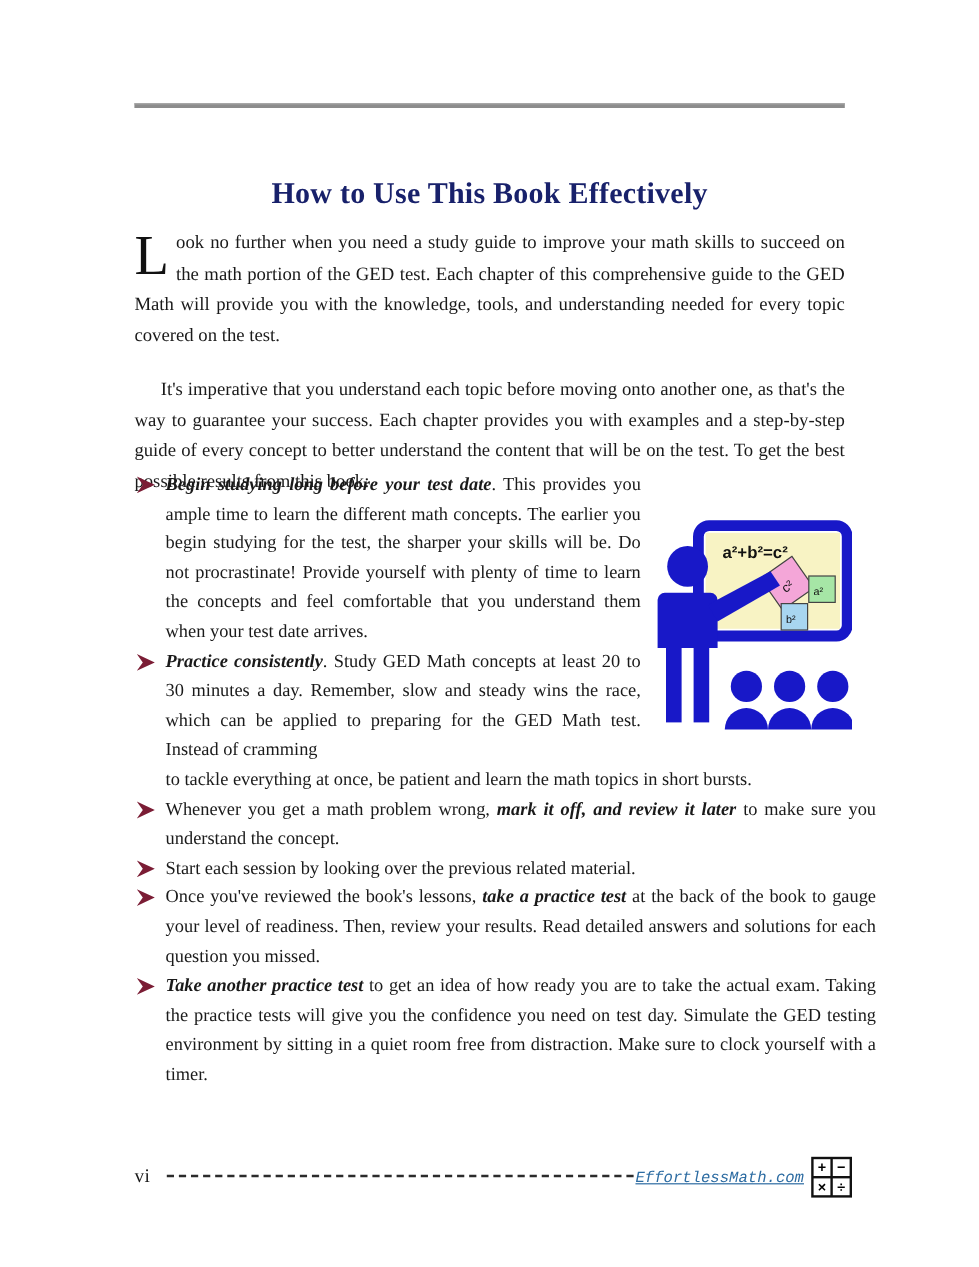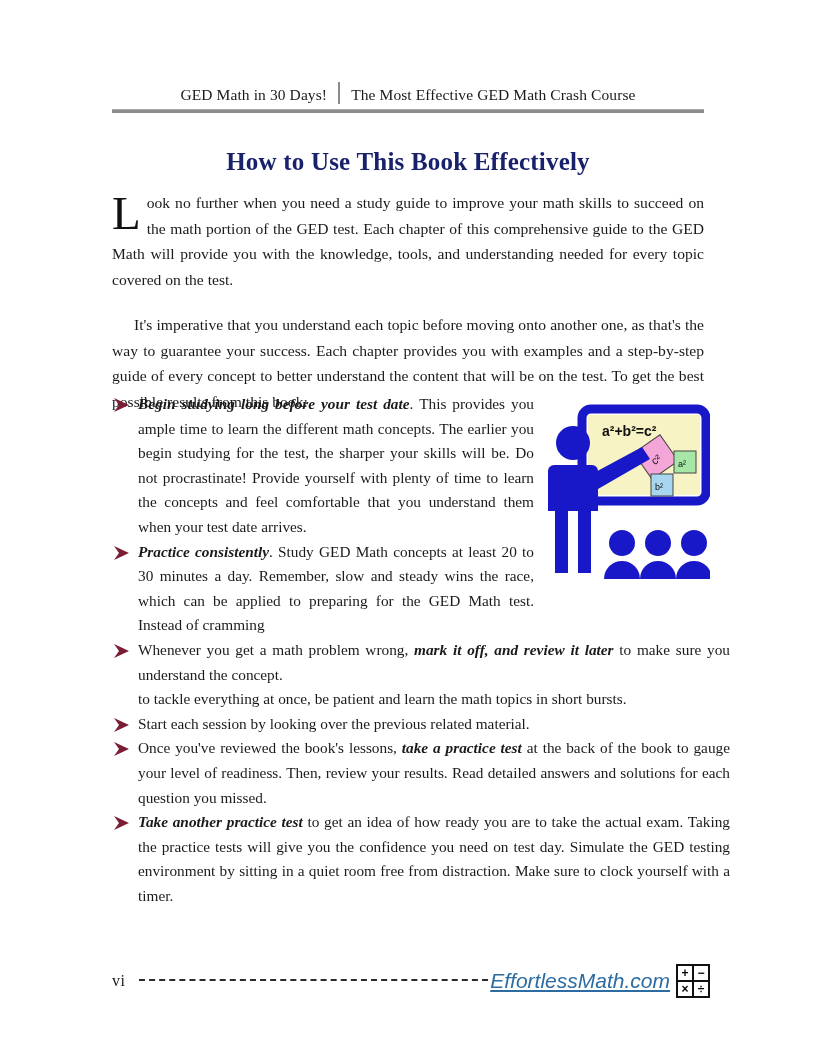--- a/index.html
+++ b/index.html
@@ -105,21 +105,21 @@
   }
   .para.second {
     margin-top: 20px;
     text-indent: 22px;
   }
 
   
   .figure {
     position: absolute;
     left: 546px;
-    top: 403px;
+    top: 432px;
     width: 164px;
     height: 196px;
   }
 
   
   .bullets {
     position: absolute;
     left: 112px;
     top: 392px;
     width: 592px;
@@ -160,27 +160,27 @@
     padding-right: 14px;
     letter-spacing: .5px;
   }
   .dashline {
     flex: 1;
     height: 1px;
     border-bottom: 2px dashed #2b2b2b;
     margin-bottom: 4px;
   }
   .sitelink {
-    font-size: 21px;
+    font-size: 13px;
     font-style: italic;
     color: #2d6ca2;
     text-decoration: underline;
     white-space: nowrap;
     padding: 0 6px 0 2px;
-    font-family: Liberation Sans, sans-serif;
+    font-family: Liberation Mono, monospace;
   }
   .calc-icon {
     width: 34px;
     height: 34px;
     background: #111;
     display: grid;
     grid-template-columns: 1fr 1fr;
     grid-template-rows: 1fr 1fr;
     gap: 2px;
     padding: 2px;
@@ -198,25 +198,20 @@
     justify-content: center;
     font-family: "Liberation Sans", sans-serif;
   }
 </style>
 </head>
 <body>
 
 <div class="page">
 
   <div class="header">
-    <div class="header-row">
-      <div class="hdr-left">GED Math in 30 Days!</div>
-      <div class="hdr-sep"></div>
-      <div class="hdr-right">The Most Effective GED Math Crash Course</div>
-    </div>
     <div class="header-rule"></div>
   </div>
 
   <div class="title">How to Use This Book Effectively</div>
 
   <div class="body-area">
     <p class="para first"><span class="dropcap">L</span><span>ook no further when you need a study guide to improve your math skills to succeed on the math portion of the GED test. Each chapter of this comprehensive guide to the GED Math will provide you with the knowledge, tools, and understanding needed for every topic covered on the test.</span></p>
     <p class="para second">It's imperative that you understand each topic before moving onto another one, as that's the way to guarantee your success. Each chapter provides you with examples and a step-by-step guide of every concept to better understand the content that will be on the test. To get the best possible results from this book:</p>
   </div>
 
@@ -268,31 +263,31 @@
 
     <div class="bullet narrow">
       <span class="arrow">
         <svg width="17" height="16" viewBox="0 0 17 16">
             <path d="M1 1 L16 8 L1 15 L6 8 Z" fill="#7b1d35"></path>
           </svg>
       </span>
       <b>Practice consistently</b><span>. Study GED Math concepts at least 20 to 30 minutes a day. Remember, slow and steady wins the race, which can be applied to preparing for the GED Math test. Instead of cramming</span>
     </div>
 
-    <div class="bullet wide">
-      <span class="arrow">
-        <svg width="17" height="16" viewBox="0 0 17 16">
-            <path d="M1 1 L16 8 L1 15 L6 8 Z" fill="#7b1d35"></path>
-          </svg>
-      </span>
-      <span>Whenever you get a math problem wrong, </span><b>mark it off, and review it later</b><span> to make sure you understand the concept.</span>
-    </div>
-
     <div class="bullet wide" style="padding-left:26px;">
       <span>to tackle everything at once, be patient and learn the math topics in short bursts.</span>
+    </div>
+
+    <div class="bullet wide">
+      <span class="arrow">
+        <svg width="17" height="16" viewBox="0 0 17 16">
+            <path d="M1 1 L16 8 L1 15 L6 8 Z" fill="#7b1d35"></path>
+          </svg>
+      </span>
+      <span>Whenever you get a math problem wrong, </span><b>mark it off, and review it later</b><span> to make sure you understand the concept.</span>
     </div>
 
     <div class="bullet wide">
       <span class="arrow">
         <svg width="17" height="16" viewBox="0 0 17 16">
             <path d="M1 1 L16 8 L1 15 L6 8 Z" fill="#7b1d35"></path>
           </svg>
       </span>
       <span>Start each session by looking over the previous related material.</span>
     </div>

